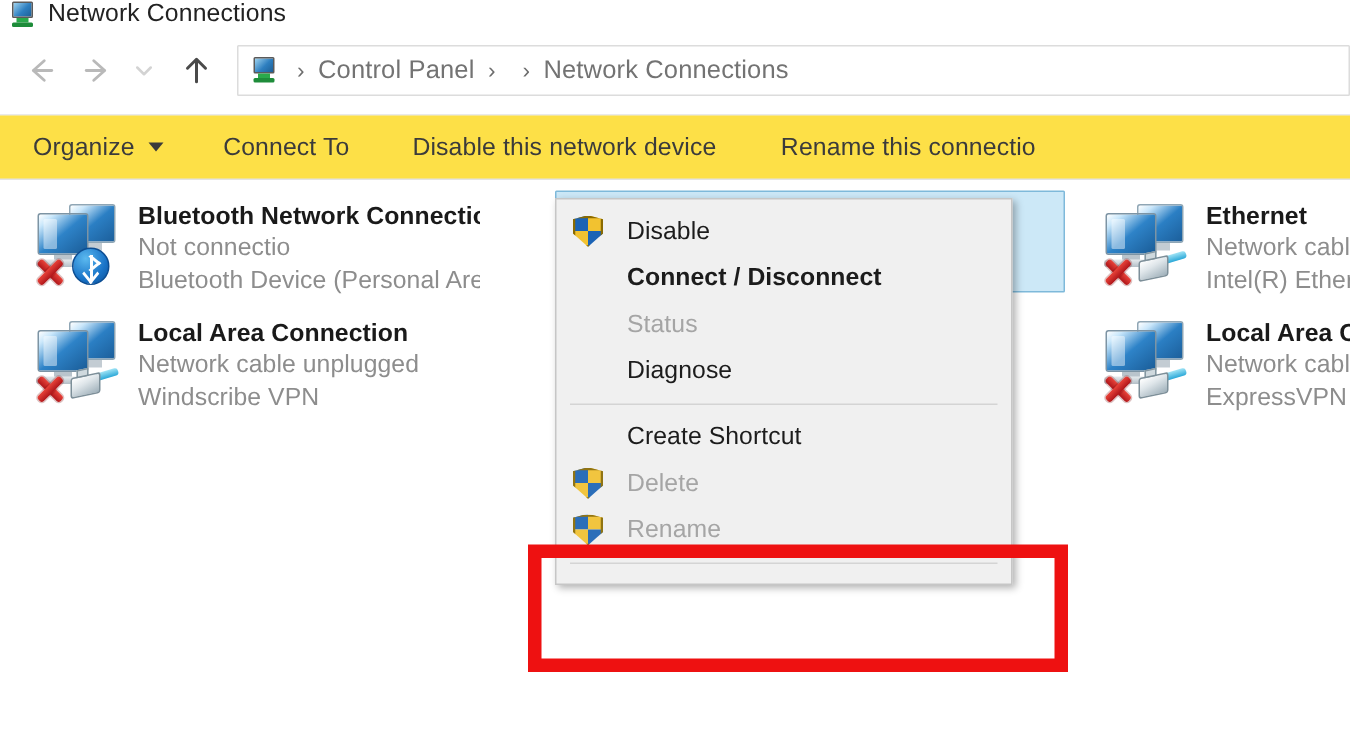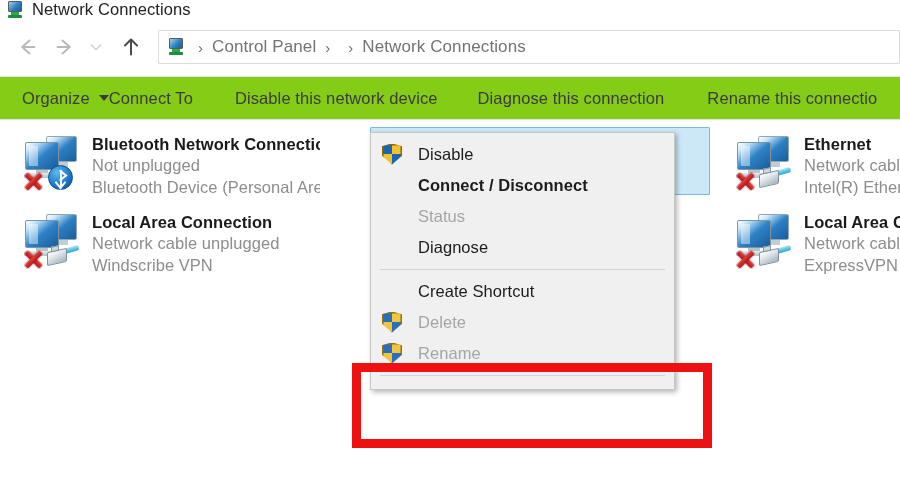--- a/index.html
+++ b/index.html
@@ -119,21 +119,21 @@
     flex: none;
     letter-spacing: 0.1px;
   }
 
   
   .toolbar {
     position: absolute;
     left: 0; top: 76px;
     width: 900px;
     height: 44px;
-    background: #84cc16;
+    background: #fde047;
     border-top: 1px solid #eaeaea;
     border-bottom: 1px solid #e3e3e3;
     display: flex;
     align-items: center;
     overflow: hidden;
   }
   .tb-item {
     font-size: 16.5px;
     color: #3b3b3b;
     white-space: nowrap;
@@ -144,21 +144,21 @@
   }
   .tb-organize { margin-left: 22px; }
   .tb-caret {
     display: inline-block;
     margin-left: 9px;
     width: 0; height: 0;
     border-left: 5px solid transparent;
     border-right: 5px solid transparent;
     border-top: 6px solid #3b3b3b;
   }
-  .tb-connect  { }
+  .tb-connect  { margin-left: 40px; }
   .tb-disable  { margin-left: 42px; }
   .tb-diagnose { margin-left: 40px; }
   .tb-rename   { margin-left: 43px; }
 
   
   .content {
     position: absolute;
     left: 0; top: 121px;
     width: 900px;
     height: 379px;
@@ -455,21 +455,20 @@
     </div>
   </div>
 
   <div class="toolbar">
     <div class="tb-item tb-organize">
       <span>Organize</span>
       <span class="tb-caret"></span>
     </div>
     <div class="tb-item tb-connect">Connect To</div>
     <div class="tb-item tb-disable">Disable this network device</div>
-    <div class="tb-item tb-diagnose">Diagnose this connection</div>
     <div class="tb-item tb-rename">Rename this connectio</div>
   </div>
 
   <div class="content">
 
     <div class="conn-item ci-bluetooth">
       <div class="conn-icon">
         <div class="adapter">
           <div class="mon-back"></div>
             <div class="mon-back-stand"></div>
@@ -483,21 +482,21 @@
               <i></i>
             </div>
           <div class="bt-badge">
               <span class="b1"></span>
               <span class="b2"></span>
             </div>
         </div>
       </div>
       <div class="conn-text">
         <div class="conn-name">Bluetooth Network Connection</div>
-        <div class="conn-sub">Not unplugged</div>
+        <div class="conn-sub">Not connectio</div>
         <div class="conn-sub">Bluetooth Device (Personal Area ...</div>
       </div>
     </div>
 
     <div class="conn-item ci-lac1">
       <div class="conn-icon">
         <div class="adapter">
           <div class="mon-back"></div>
             <div class="mon-back-stand"></div>
           <div class="mon-front">

